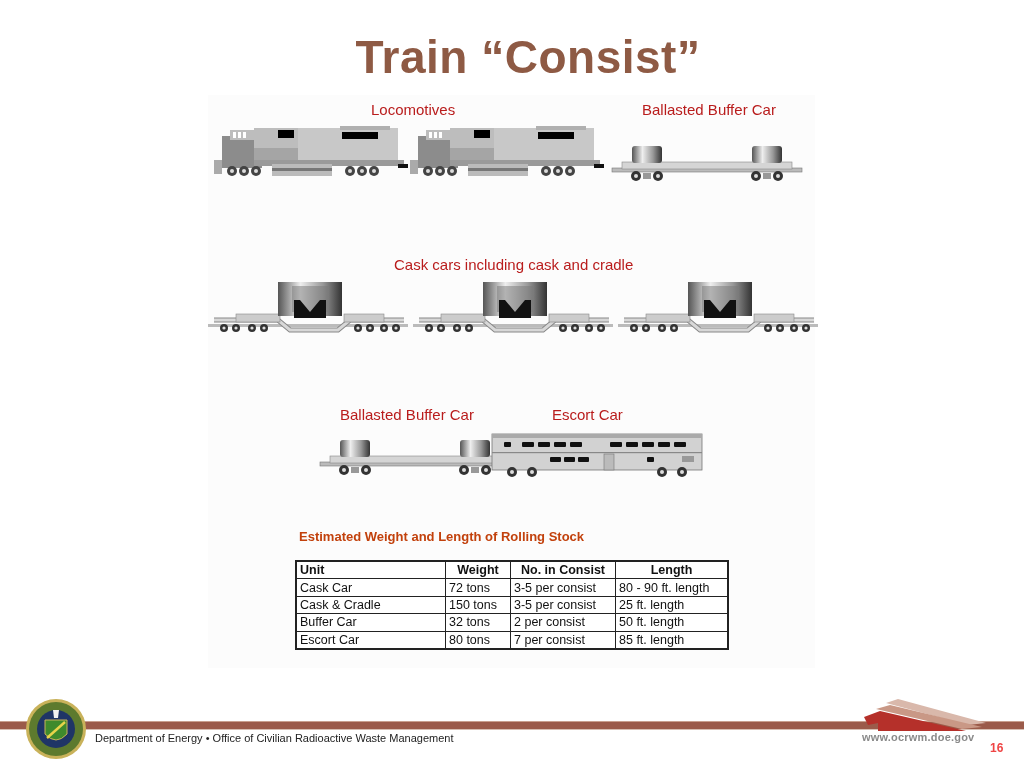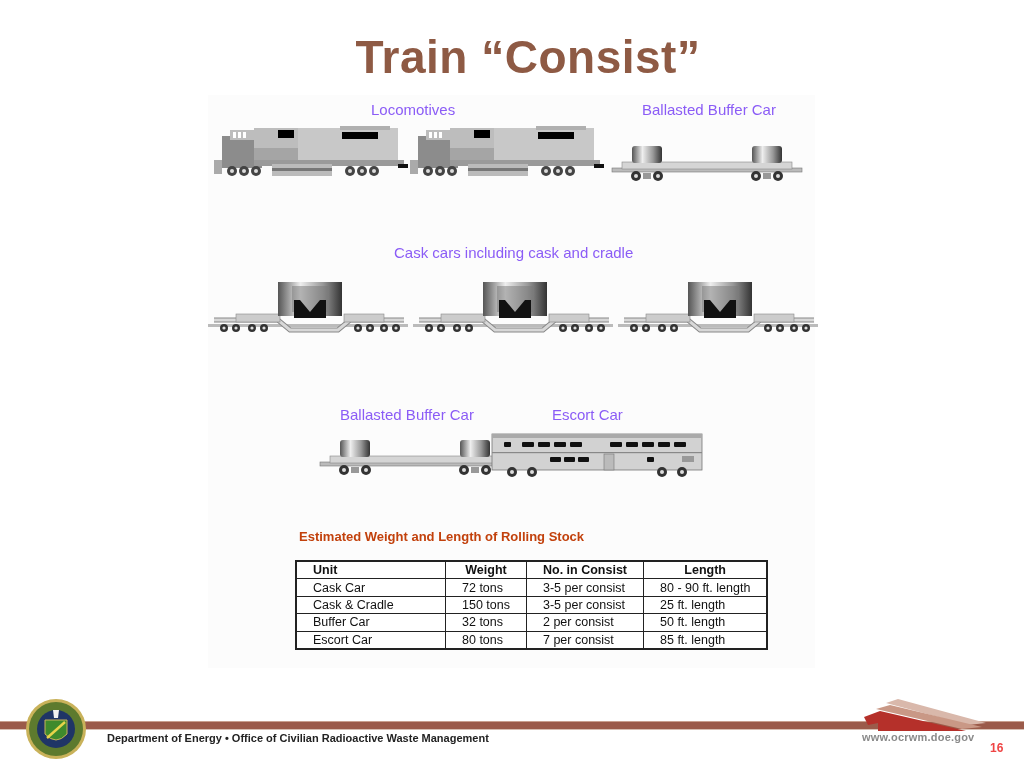--- a/index.html
+++ b/index.html
@@ -11,48 +11,48 @@
       font-family: "Liberation Sans", sans-serif; font-weight: bold; font-size: 46px;
       color: #8e5a44; letter-spacing: 0.5px;
     }
 
     .panel {
       position: absolute; left: 208px; top: 95px; width: 607px; height: 573px;
       background: #fcfcfc;
     }
 
     .label {
-      position: absolute; font-size: 15px; color: #8b5cf6; white-space: nowrap;
+      position: absolute; font-size: 15px; color: #b91c1c; white-space: nowrap;
       font-family: "Liberation Sans", sans-serif;
     }
 
     svg.train { position: absolute; overflow: visible; }
 
     .table-title {
       position: absolute; left: 299px; top: 529px; font-size: 13px; font-weight: bold; color: #c2410c;
     }
 
     table.stock {
       position: absolute; left: 296px; top: 561px; border-collapse: collapse;
       font-size: 12.5px; color: #111; background: #fff;
     }
     table.stock th, table.stock td {
-      border: 1px solid #222; padding: 0 16px; height: 17.4px; line-height: 16px; white-space: nowrap;
+      border: 1px solid #222; padding: 0 3px; height: 17.4px; line-height: 16px; white-space: nowrap;
     }
     table.stock th { font-weight: bold; }
     table.stock th.unit-h { text-align: left; }
     table.stock { outline: 1px solid #222; }
     col.c1 { width: 149px; } col.c2 { width: 65px; } col.c3 { width: 105px; } col.c4 { width: 112px; }
 
     .footer-band {
       position: absolute; left: 0; top: 721px; width: 1024px; height: 9px;
       background: #9b5b4a; border-top: 1px solid #c9a08e; border-bottom: 1px solid #d7bfb2;
     }
     .footer-text {
-      position: absolute; left: 95px; top: 732px; font-size: 11px; font-weight: bold; color: #222; margin-left: 12px;
+      position: absolute; left: 95px; top: 732px; font-size: 11px; font-weight: normal; color: #222;
     }
     .seal { position: absolute; left: 25px; top: 698px; width: 62px; height: 62px; }
     .swoosh { position: absolute; left: 858px; top: 695px; width: 130px; height: 40px; }
     .url { position: absolute; left: 862px; top: 731px; font-size: 11px; font-weight: bold; color: #8a8a8a; letter-spacing: 0.2px; }
     .page-num { position: absolute; left: 990px; top: 741px; font-size: 12px; font-weight: bold; color: #ef4444; }
   </style>
 </head>
 <body>
 
 <h1 class="title">Train “Consist”</h1>
@@ -153,21 +153,21 @@
           <circle cx="176" cy="50" r="1.6"></circle>
           <circle cx="188" cy="50" r="1.6"></circle>
         </g>
     </g>
   </defs>
   <use href="#loco" x="0" y="0"></use>
   <use href="#loco" x="196" y="0"></use>
   <use href="#buffer" x="398" y="8"></use>
 </svg>
 
-<div class="label" style="left:394px; top:244px;">Cask cars including cask and cradle</div>
+<div class="label" style="left:394px; top:256px;">Cask cars including cask and cradle</div>
 
 <svg class="train" style="left:208px; top:278px;" width="612" height="56">
   <use href="#caskcar" x="0" y="0"></use>
   <use href="#caskcar" x="205" y="0"></use>
   <use href="#caskcar" x="410" y="0"></use>
 </svg>
 
 <div class="label" style="left:340px; top:406px;">Ballasted Buffer Car</div>
 <div class="label" style="left:552px; top:406px;">Escort Car</div>
 

